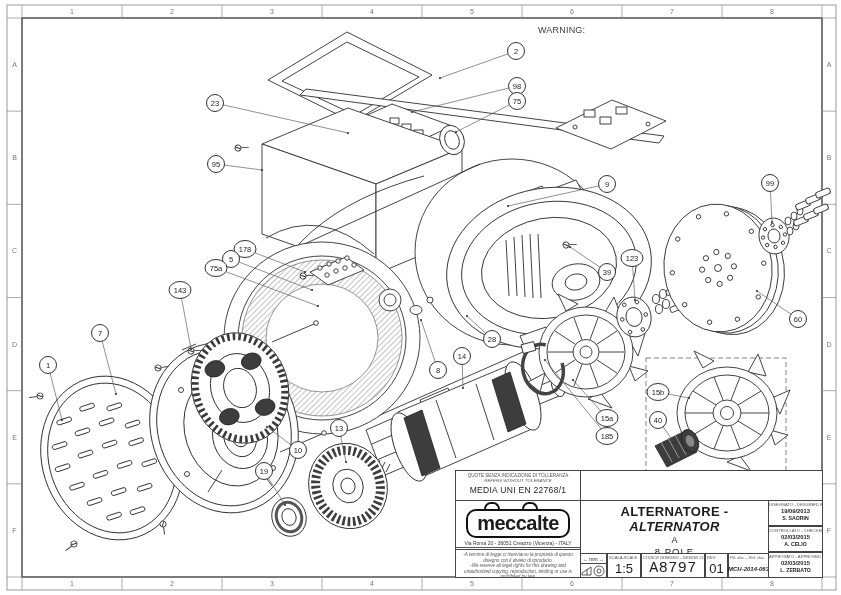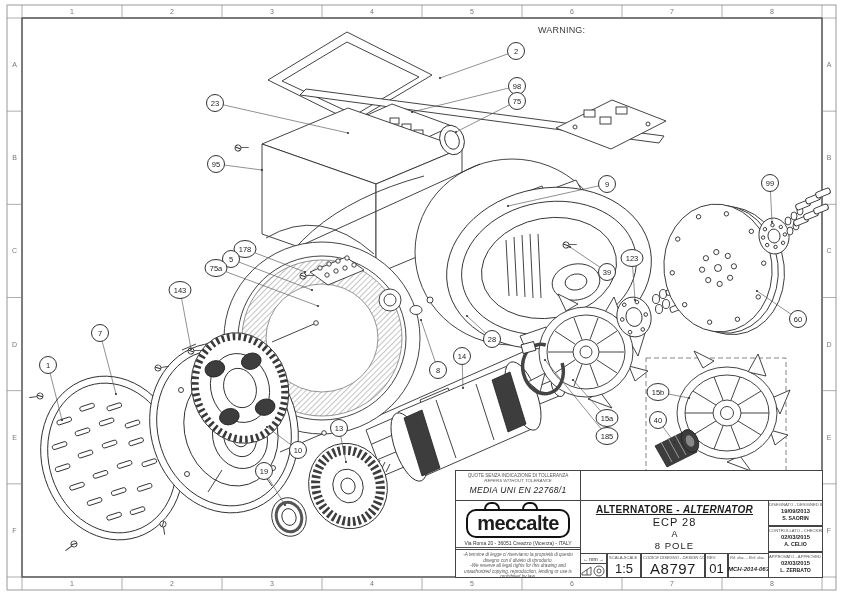--- a/index.html
+++ b/index.html
@@ -18,49 +18,49 @@
   .balloontext{font-size:7.5px;fill:#1c1c1c;text-anchor:middle;font-family:"Liberation Sans",sans-serif;}
   
   .warning{position:absolute;left:538px;top:25px;display:flex;font-size:9px;line-height:11.5px;
            letter-spacing:.2px;color:#3a3a3a;white-space:nowrap;}
   .wlabel{margin-right:5px;}
   
   .tb{position:absolute;box-sizing:border-box;border:1px solid #444;background:#fff;text-align:center;overflow:hidden;}
   .tb-tol{left:455px;top:470px;width:126px;height:31px;padding-top:2px;}
   .tol1{font-size:4.6px;color:#555;}
   .tol2{font-size:4.4px;color:#555;font-style:italic;}
-  .tol3{font-size:8.5px;margin-top:2px;letter-spacing:.3px;font-style:italic;}
+  .tol3{font-size:8.5px;margin-top:2px;letter-spacing:.3px;}
   .tb-logo{left:455px;top:500px;width:126px;height:50px;}
   .logowrap{position:relative;display:inline-block;margin-top:8px;}
   .logo{position:relative;border:2px solid #111;border-radius:10px;padding:1px 9px;
         font-weight:bold;font-size:20px;letter-spacing:-.5px;background:#fff;}
   .bump{position:absolute;width:12px;height:7px;border:2px solid #111;border-bottom:none;
         border-radius:7px 7px 0 0;background:#fff;top:-7px;}
   .bump1{left:18px;} .bump2{left:56px;}
   .addr{font-size:5px;margin-top:2px;color:#333;}
   .site{font-size:5.5px;font-weight:bold;border-top:1px solid #555;margin-top:1px;padding-top:1px;}
   .tb-legal{left:455px;top:549px;width:126px;height:29px;padding:2px 3px;}
   .legal{font-size:4.6px;font-style:italic;color:#555;line-height:5.6px;}
   .tb-view{left:580px;top:470px;width:243px;height:31px;padding-top:3px;}
   .view1{font-size:9.5px;letter-spacing:.5px;}
   .view2{font-size:8.5px;font-style:italic;color:#555;letter-spacing:.4px;}
   .tb-main{left:580px;top:500px;width:189px;height:54px;padding-top:3px;}
-  .pt{font-size:10px;font-weight:bold;letter-spacing:.3px;text-decoration:underline;}
+  .pt{font-size:13px;font-weight:bold;letter-spacing:.3px;}
   .pt .en{font-style:italic;}
   .model{font-size:11px;margin-top:1px;letter-spacing:1px;}
   .variant{font-size:9px;margin-top:1px;}
   .poles{font-size:9.5px;margin-top:1px;letter-spacing:1px;}
   .tb-row{left:580px;top:553px;width:189px;height:25px;display:flex;padding:0;border:none;}
   .cell{box-sizing:border-box;border:1px solid #444;height:25px;display:flex;flex-direction:column;background:#fff;}
   .c-units{width:27px;}
   .c-scale{width:34px;} .c-code{width:64px;} .c-rev{width:23px;} .c-ref{width:41px;}
   .chdr{font-size:4.1px;color:#555;white-space:nowrap;overflow:hidden;padding:1px 1px 0 1px;text-align:left;}
   .chdr.it{font-style:italic;}
   .cval{flex:1;display:flex;align-items:center;justify-content:center;}
-  .v-scale{font-size:13px;} .v-code{font-size:15px;letter-spacing:.5px;}
+  .v-scale{font-size:13px;} .v-code{font-size:15px;letter-spacing:.5px;font-family:Liberation Mono, monospace;}
   .v-rev{font-size:13px;} .v-ref{font-size:6px;font-weight:bold;font-style:italic;white-space:nowrap;}
   .mmrow{font-size:5px;border-bottom:1px solid #444;display:flex;align-items:center;justify-content:center;gap:1px;height:9px;}
   .tb-sign{left:768px;top:500px;width:55px;height:78px;padding:0;border:none;}
   .sbox{box-sizing:border-box;border:1px solid #444;height:26px;background:#fff;text-align:center;overflow:hidden;}
   .shdr{font-size:4.2px;color:#555;white-space:nowrap;overflow:hidden;margin-top:1px;}
   .sdate{font-size:5.8px;font-weight:bold;margin-top:1px;}
   .sname{font-size:5.2px;font-weight:bold;margin-top:1px;}
 </style>
 </head>
 <body>
@@ -618,21 +618,20 @@
   <div class="legal">-We reserve all legal rights for this drawing and unauthorized copying, reproduction, lending or use is prohibited by law.</div>
 </div>
 
 <div class="tb tb-view">
 </div>
 
 <div class="tb tb-main">
   <div class="pt">
     <span>ALTERNATORE</span><span> - </span><span class="en">ALTERNATOR</span>
   </div>
-  <div class="model">ECP 28</div>
   <div class="variant">A</div>
   <div class="poles">8 POLE</div>
 </div>
 
 <div class="tb tb-row">
   <div class="cell c-units">
     <div class="mmrow">
       <span>←</span>
           <span>mm</span>
           <span>→</span>

